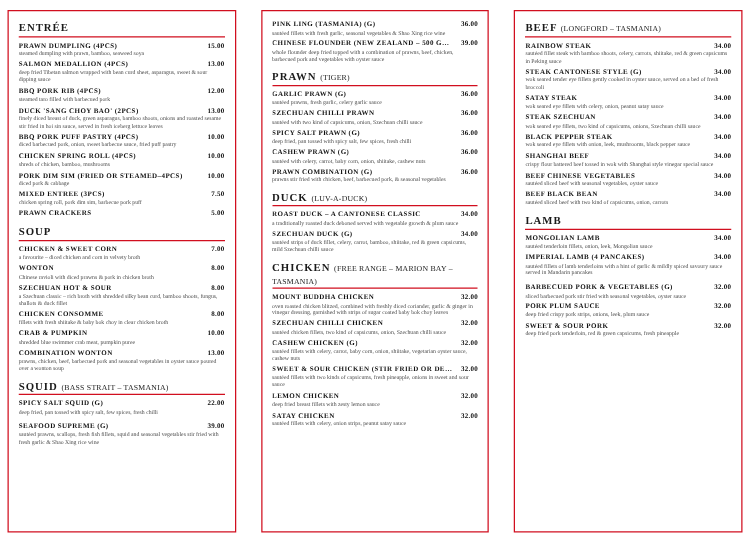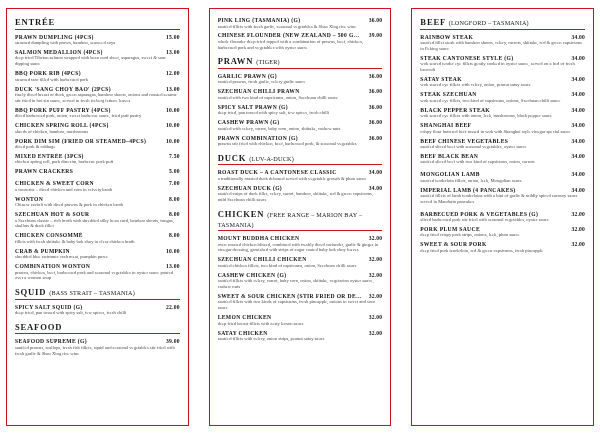--- a/index.html
+++ b/index.html
@@ -151,20 +151,21 @@
         </div>
         <div class="item">
           <div class="item-head">
             <span class="item-name">PRAWN CRACKERS</span>
             <span class="dots"></span>
             <span class="price">5.00</span>
           </div>
         </div>
       </div>
       <div class="section">
+        <div class="section-title"><span>SOUP</span></div>
         <div class="item">
           <div class="item-head">
             <span class="item-name">CHICKEN &amp; SWEET CORN</span>
             <span class="dots"></span>
             <span class="price">7.00</span>
           </div>
           <div class="desc">a favourite – diced chicken and corn in velvety broth</div>
         </div>
         <div class="item">
           <div class="item-head">
@@ -212,21 +213,20 @@
         <div class="item">
           <div class="item-head">
             <span class="item-name">SPICY SALT SQUID (g)</span>
             <span class="dots"></span>
             <span class="price">22.00</span>
           </div>
           <div class="desc">deep fried, pan tossed with spicy salt, few spices, fresh chilli</div>
         </div>
       </div>
       <div class="section">
-        <div class="section-title"><span>SEAFOOD</span></div>
         <div class="item">
           <div class="item-head">
             <span class="item-name">SEAFOOD SUPREME (g)</span>
             <span class="dots"></span>
             <span class="price">39.00</span>
           </div>
           <div class="desc">sautéed prawns, scallops, fresh fish fillets, squid and seasonal vegetables stir fried with fresh garlic &amp; Shao Xing rice wine</div>
         </div>
       </div>
     </div>
@@ -425,20 +425,21 @@
         <div class="item">
           <div class="item-head">
             <span class="item-name">BEEF BLACK BEAN</span>
             <span class="dots"></span>
             <span class="price">34.00</span>
           </div>
           <div class="desc">sautéed sliced beef with two kind of capsicums, onion, carrots</div>
         </div>
       </div>
       <div class="section">
+        <div class="section-title"><span>LAMB</span></div>
         <div class="item">
           <div class="item-head">
             <span class="item-name">MONGOLIAN LAMB</span>
             <span class="dots"></span>
             <span class="price">34.00</span>
           </div>
           <div class="desc">sautéed tenderloin fillets, onion, leek, Mongolian sauce</div>
         </div>
         <div class="item">
           <div class="item-head">

